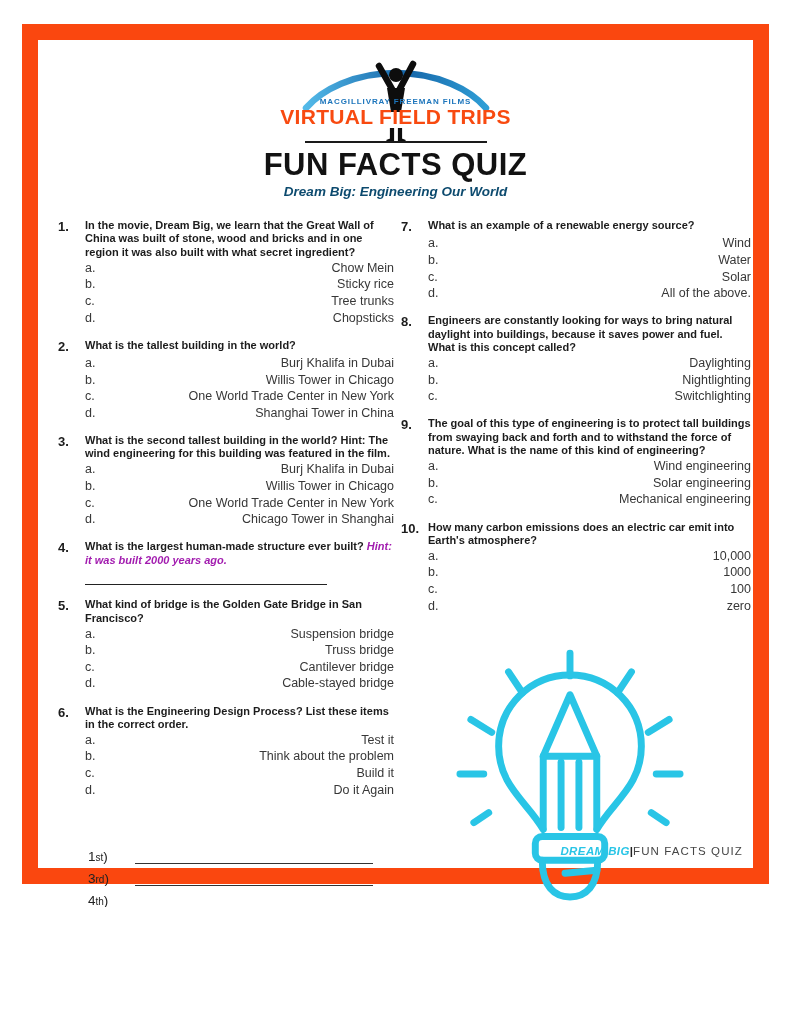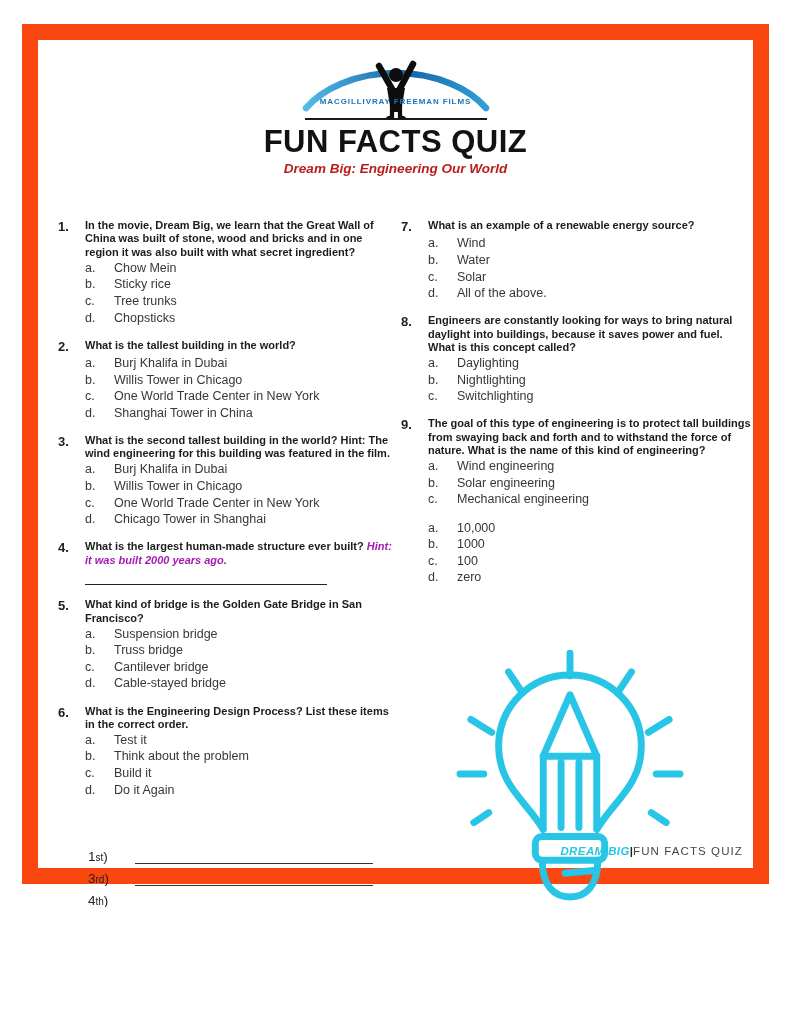--- a/index.html
+++ b/index.html
@@ -8,34 +8,34 @@
   .frame{position:absolute;left:22px;top:24px;right:22px;bottom:23px;border:16px solid #FA470F;pointer-events:none;}
 
   
   .header{position:absolute;top:54px;left:0;width:100%;display:flex;flex-direction:column;align-items:center;}
   .arc-svg{display:block;}
   .studio{color:#1C75BC;font-size:8px;font-weight:bold;letter-spacing:0.9px;margin-top:-15px;background:transparent;}
   .brand{color:#F84A10;font-size:21px;font-weight:800;letter-spacing:0.3px;margin-top:-1px;}
   .legs-svg{display:block;margin-top:-2px;}
   .rule{width:182px;border-top:2px solid #1a1a1a;margin-top:-2px;}
   .title{font-size:31px;font-weight:800;color:#121212;letter-spacing:0.5px;margin-top:4px;}
-  .subtitle{font-size:13.5px;font-weight:bold;font-style:italic;color:#b91c1c;margin-top:1px;}
+  .subtitle{font-size:13.5px;font-weight:bold;font-style:italic;color:#0c4a6e;margin-top:1px;}
 
   
   .col{position:absolute;top:219px;}
   .col-left{left:58px;width:336px;}
   .col-right{left:401px;width:350px;}
   .question{margin-bottom:13px;}
   .qrow{display:flex;}
   .qnum{flex:none;width:27px;font-size:13px;font-weight:bold;color:#1c1c1c;line-height:1.22;}
   .qtext{flex:1;font-size:11px;font-weight:bold;color:#1c1c1c;line-height:1.22;}
   .qhint{color:#a21caf;font-style:italic;}
   .opt{display:flex;margin-left:27px;font-size:12.5px;color:#373737;line-height:1.21;margin-top:1.5px;}
   .letter{flex:none;width:29px;}
-  .otext{flex:1;}
+  .otext{flex:1;text-align:right;}
   .answer-line{margin:12px 0 2px 27px;width:242px;border-bottom:1.5px solid #222222;height:5px;}
 
   
   .order-blanks{position:absolute;left:88px;top:849px;}
   .ob-row{display:flex;align-items:flex-end;margin-bottom:7px;height:15px;}
   .ob-label{flex:none;width:47px;font-size:13.5px;color:#222222;}
   .ob-suffix{font-size:10px;}
   .ob-line{flex:none;width:238px;border-bottom:1.4px solid #333333;height:13px;}
 
   
@@ -64,20 +64,21 @@
       </defs>
       <path d="M 15,54 A 105,72 0 0 1 195,54" fill="none" stroke="url(#arcg)" stroke-width="6.5" stroke-linecap="round"></path>
       <g fill="#0d0d0d" stroke="#0d0d0d">
         <circle cx="105" cy="21" r="7" stroke="none"></circle>
         <path d="M 105,42 L 88,12" fill="none" stroke-width="6.5" stroke-linecap="round"></path>
         <path d="M 105,42 L 122,10" fill="none" stroke-width="6.5" stroke-linecap="round"></path>
         <path d="M 96,34 L 114,34 L 110,58 L 100,58 Z" stroke="none"></path>
       </g>
     </svg>
     <div class="studio">MACGILLIVRAY FREEMAN FILMS</div>
+    <div class="brand">VIRTUAL FIELD TRIPS</div>
     <svg class="legs-svg" width="26" height="16" viewBox="0 0 26 16">
       <g stroke="#0d0d0d" stroke-width="4.2" fill="none">
         <path d="M 9,1 L 9,13 L 4,15"></path>
         <path d="M 17,1 L 17,13 L 22,15"></path>
       </g>
     </svg>
     <div class="rule"></div>
     <div class="title">FUN FACTS QUIZ</div>
     <div class="subtitle">Dream Big: Engineering Our World</div>
   </div>
@@ -254,20 +255,24 @@
         <div class="opt">
           <span class="letter">b.</span>
           <span class="otext">Solar engineering</span>
         </div>
         <div class="opt">
           <span class="letter">c.</span>
           <span class="otext">Mechanical engineering</span>
         </div>
       </div>
       <div class="question">
+        <div class="qrow">
+          <span class="qnum">10.</span>
+          <span class="qtext">How many carbon emissions does an electric car emit into Earth's atmosphere?</span>
+        </div>
         <div class="opt">
           <span class="letter">a.</span>
           <span class="otext">10,000</span>
         </div>
         <div class="opt">
           <span class="letter">b.</span>
           <span class="otext">1000</span>
         </div>
         <div class="opt">
           <span class="letter">c.</span>

